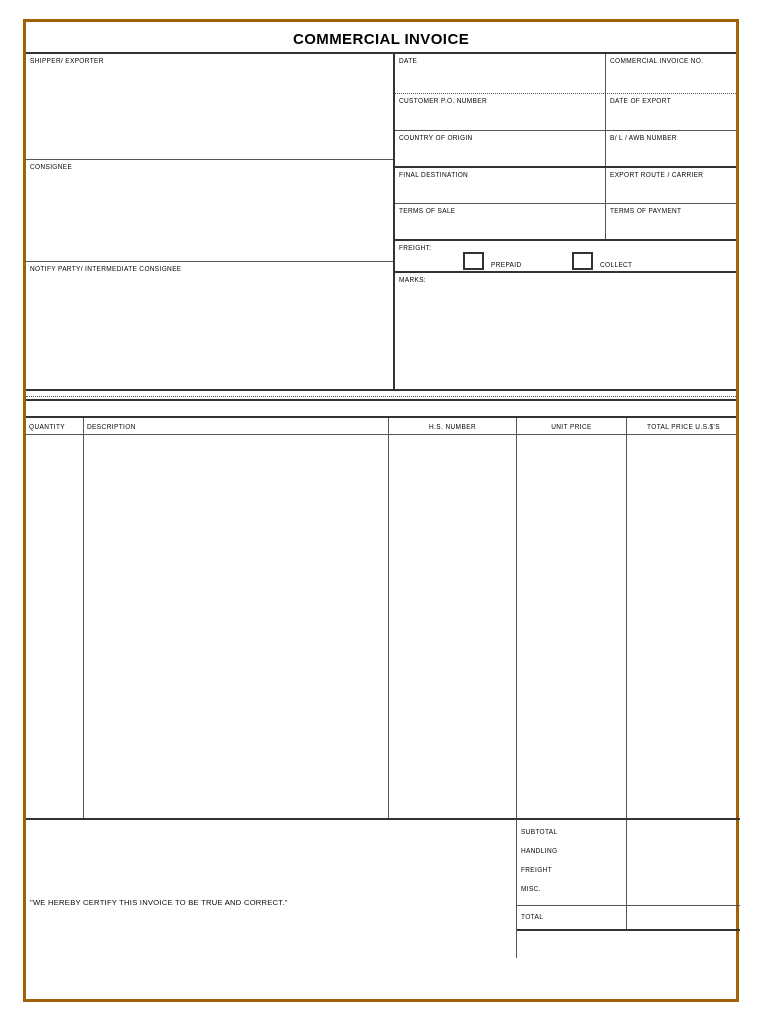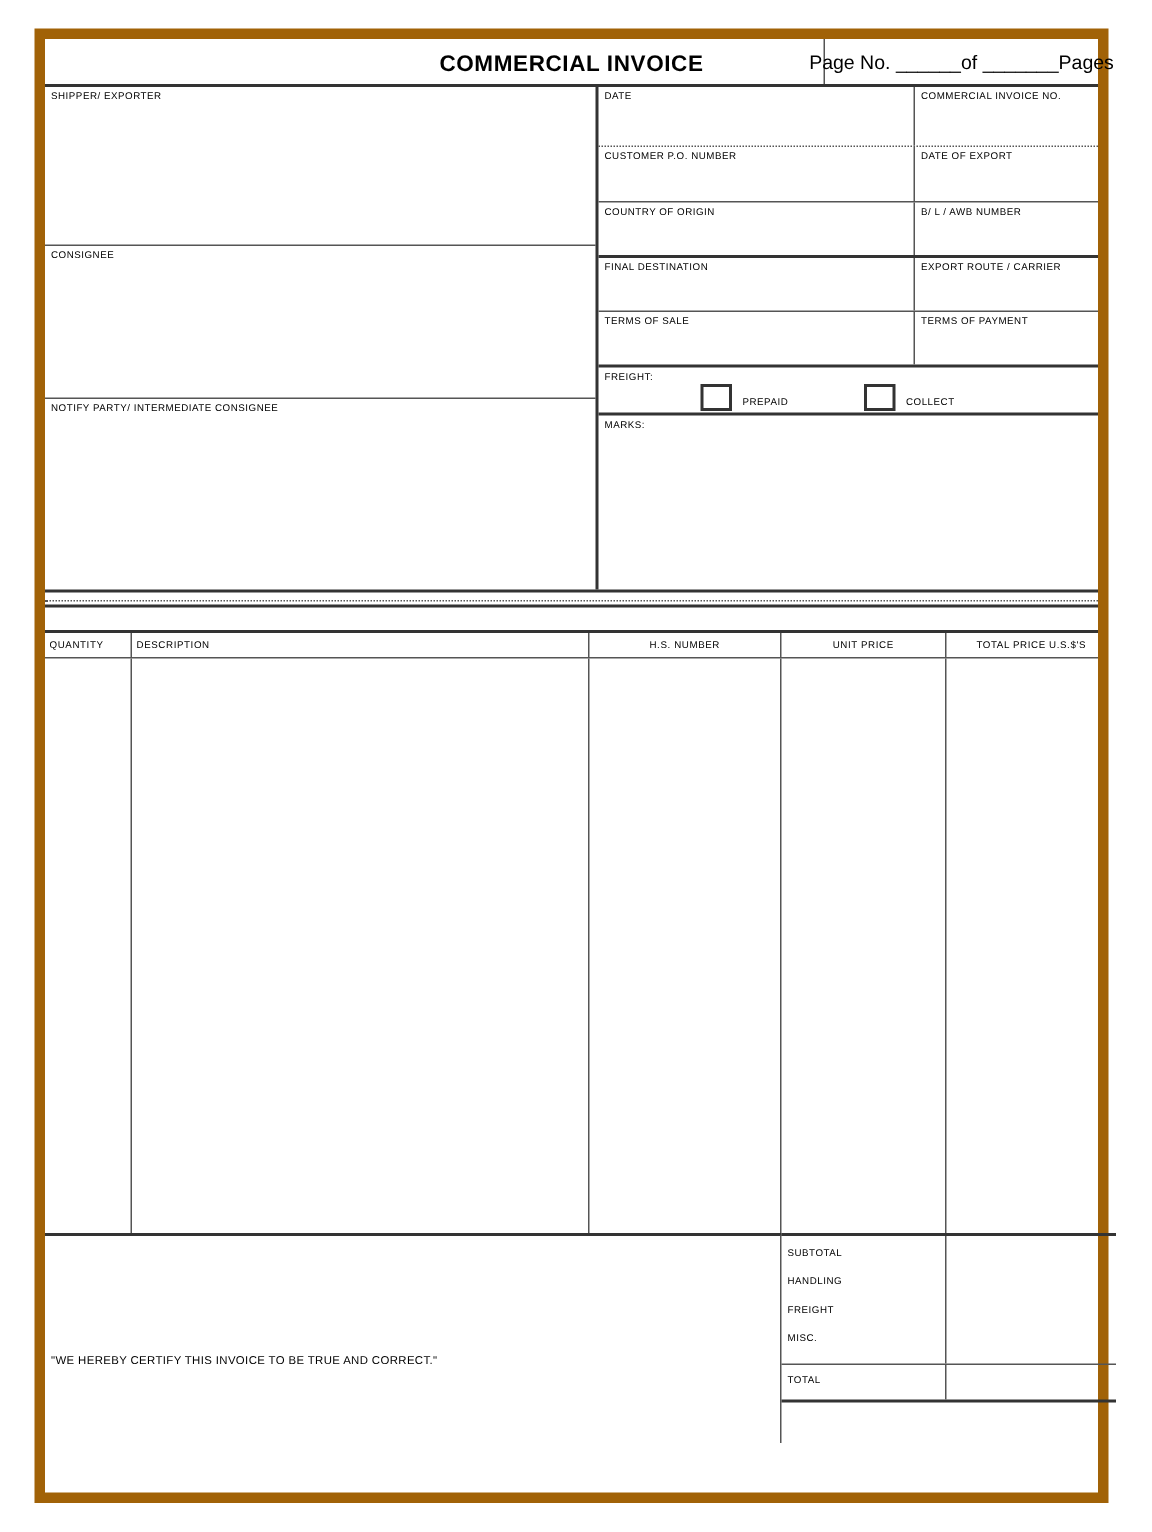--- a/index.html
+++ b/index.html
@@ -16,21 +16,21 @@
     overflow: hidden;
   }
 
   
   .form-frame {
     position: absolute;
     left: 23px;
     top: 19px;
     width: 716px;
     height: 983px;
-    border: 7px solid #a16207;
+    border: 3px solid #a16207;
     box-sizing: border-box;
   }
 
   
   .title-band {
     position: absolute;
     left: 0; top: 0;
     width: 100%;
     height: 32px;
     border-bottom: 2px solid #333333;
@@ -282,23 +282,20 @@
     bottom: 0;
   }
 </style>
 </head>
 <body>
 
 <div class="form-frame">
 
   <div class="title-band">
     <div class="doc-title">COMMERCIAL INVOICE</div>
-    <div class="page-no-box">
-      <span class="page-no-text">Page No. ______of _______Pages</span>
-    </div>
   </div>
 
   <div class="header-region">
 
     <div class="hdr-left">
       <div class="cell box-shipper">
         <span class="cell-label">SHIPPER/ EXPORTER</span>
       </div>
       <div class="cell box-consignee">
         <span class="cell-label">CONSIGNEE</span>

